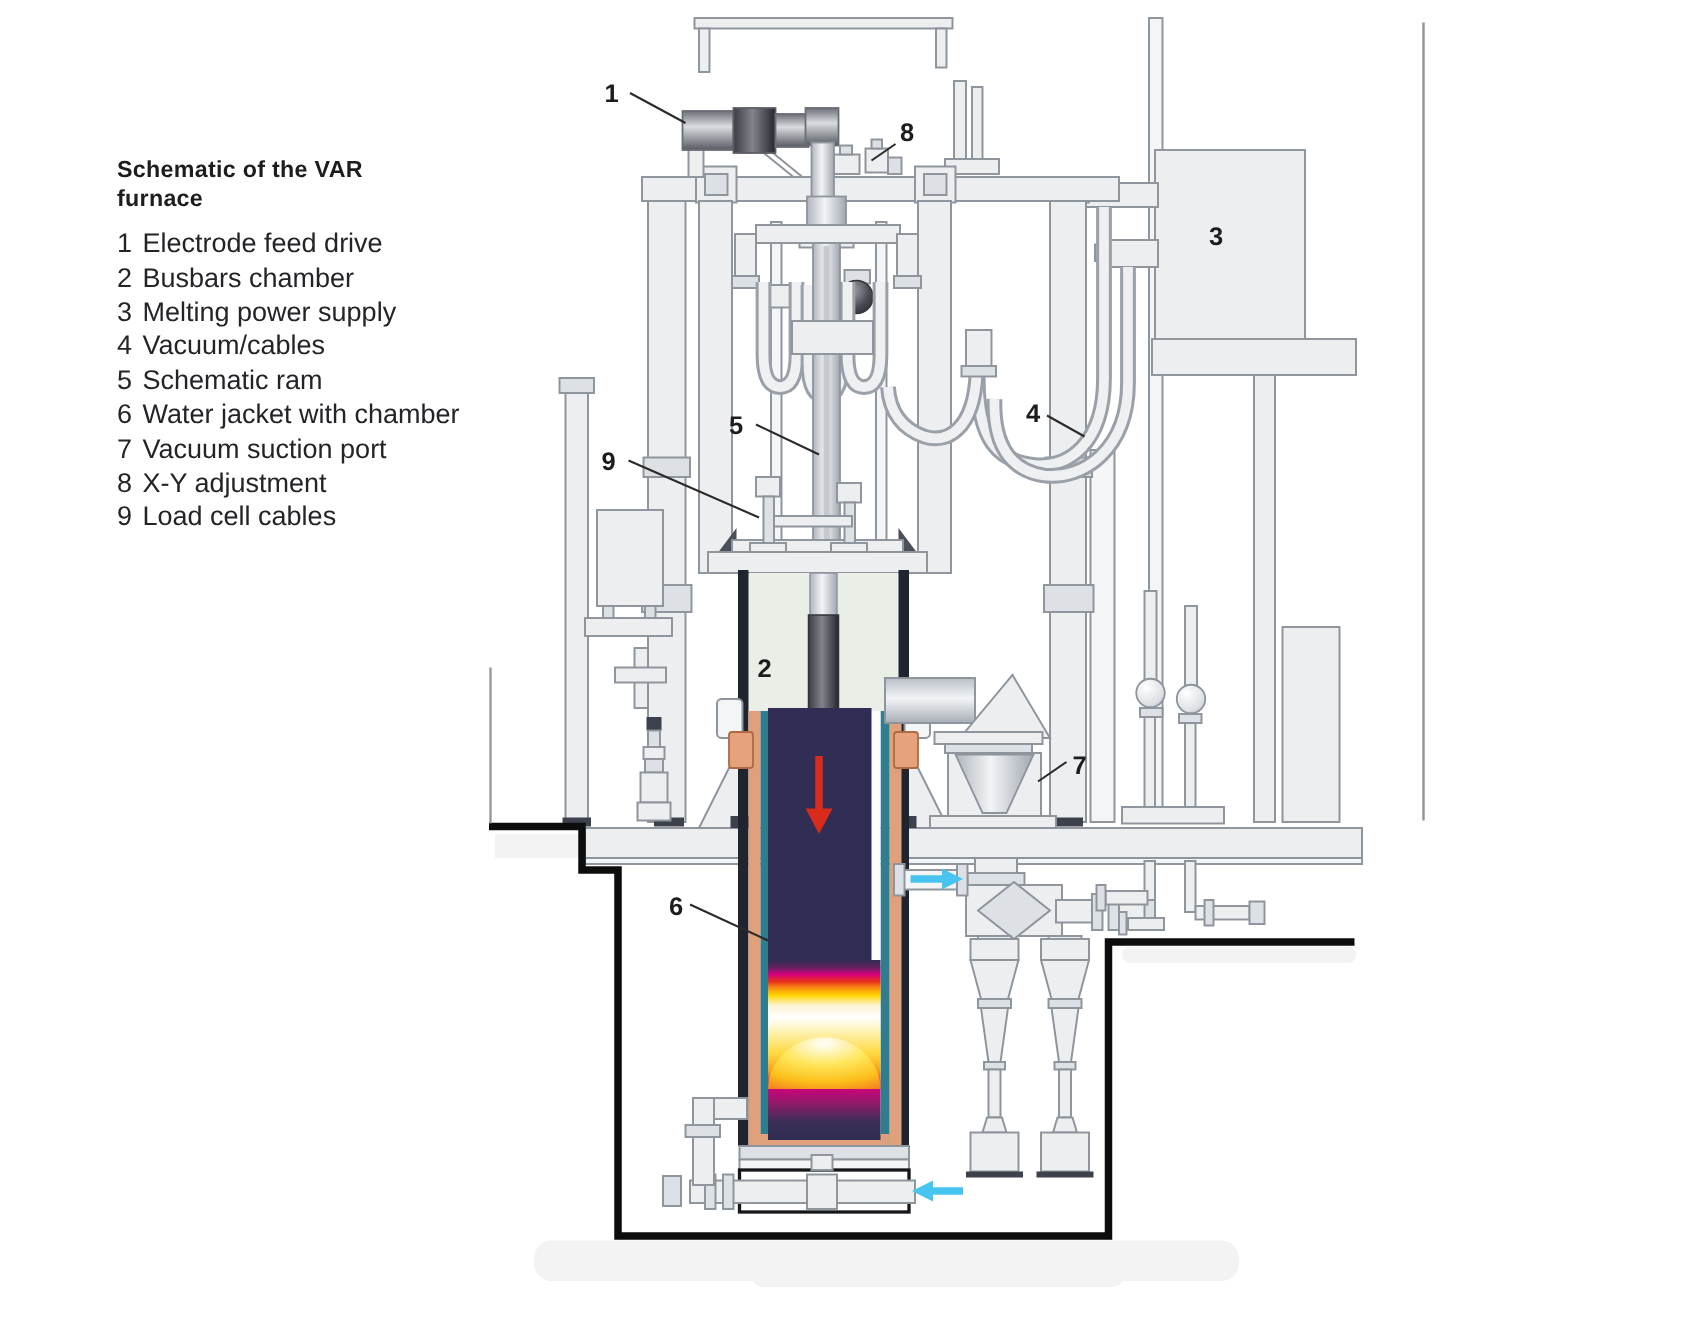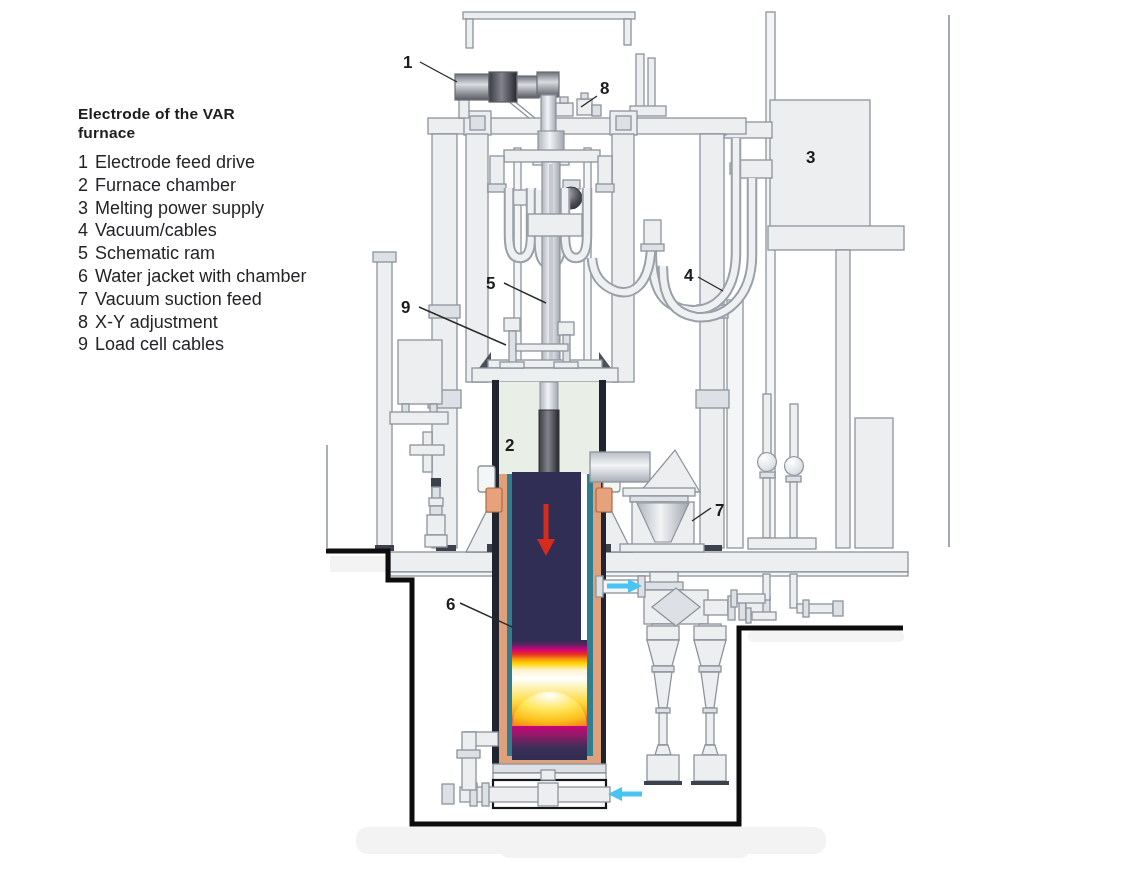--- a/index.html
+++ b/index.html
@@ -24,29 +24,29 @@
   .callout{font:bold 17px "Liberation Sans",sans-serif;fill:#1c1c1e;}
   .shadow{fill:#f2f3f2;stroke:none;}
   .pit{fill:none;stroke:#0d0d0d;stroke-width:5;stroke-linejoin:miter;}
 </style>
 </head>
 <body>
 
 <div class="page">
 
   <div class="legend">
-    <h1>Electrode of the VAR furnace</h1>
+    <h1>Schematic of the VAR furnace</h1>
     <ol>
       <li><span class="num">1</span><span>Electrode feed drive</span></li>
-      <li><span class="num">2</span><span>Furnace chamber</span></li>
+      <li><span class="num">2</span><span>Busbars chamber</span></li>
       <li><span class="num">3</span><span>Melting power supply</span></li>
       <li><span class="num">4</span><span>Vacuum/cables</span></li>
       <li><span class="num">5</span><span>Schematic ram</span></li>
       <li><span class="num">6</span><span>Water jacket with chamber</span></li>
-      <li><span class="num">7</span><span>Vacuum suction feed</span></li>
+      <li><span class="num">7</span><span>Vacuum suction port</span></li>
       <li><span class="num">8</span><span>X-Y adjustment</span></li>
       <li><span class="num">9</span><span>Load cell cables</span></li>
     </ol>
   </div>
 
   <svg class="diagram-svg" width="1134" height="882" viewBox="0 0 1134 882">
     <defs>
       <linearGradient id="cylH" x1="0" y1="0" x2="0" y2="1">
         <stop offset="0" stop-color="#b9bec6"></stop>
           <stop offset="0.45" stop-color="#f2f4f6"></stop>

